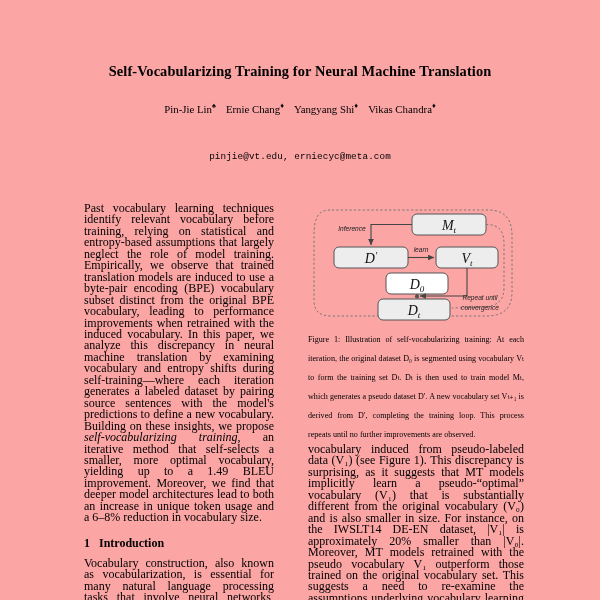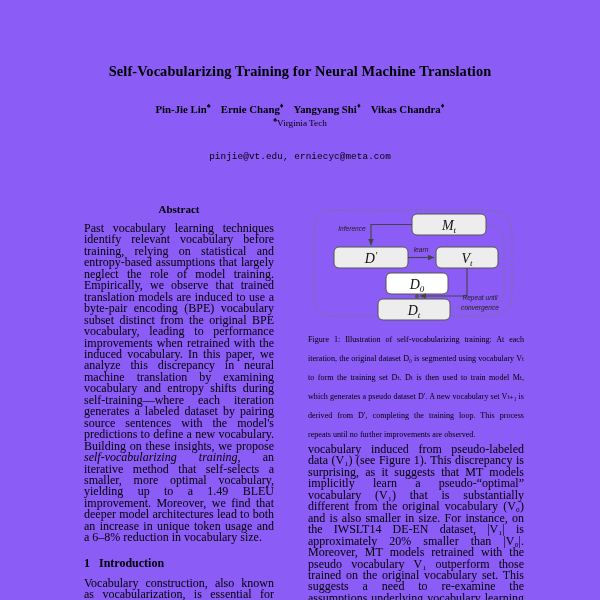--- a/index.html
+++ b/index.html
@@ -14,21 +14,21 @@
     font-family: "Liberation Serif", "DejaVu Serif", serif;
     color: #000000;
     position: relative;
   }
 
   .page {
     position: absolute;
     left: 0; top: 0;
     width: 600px;
     height: 600px;
-    background: #8b5cf6;
+    background: #fca5a5;
   }
 
   
   .title {
     position: absolute;
     left: 0;
     top: 63px;
     width: 600px;
     text-align: center;
     font-size: 14.4px;
@@ -36,21 +36,21 @@
     letter-spacing: 0.1px;
   }
 
   .authors {
     position: absolute;
     left: 0;
     top: 103px;
     width: 600px;
     text-align: center;
     font-size: 10.8px;
-    font-weight: bold;
+    font-weight: normal;
   }
   .authors .au { white-space: nowrap; }
   .authors .au + .au { margin-left: 10px; }
 
   .affil {
     position: absolute;
     left: 0;
     width: 600px;
     text-align: center;
     font-size: 9.2px;
@@ -144,26 +144,24 @@
 <body>
 
 <div class="page">
 
   <div class="title">Self-Vocabularizing Training for Neural Machine Translation</div>
 
   <div class="authors">
     <span class="au"><span>Pin-Jie Lin</span><sup class="mark">♠</sup></span><span class="au"><span>Ernie Chang</span><sup class="mark">♦</sup></span><span class="au"><span>Yangyang Shi</span><sup class="mark">♦</sup></span><span class="au"><span>Vikas Chandra</span><sup class="mark">♦</sup></span>
   </div>
 
-  <div class="affil affil-1"><span class="mark-inline">♠</span><span>Virginia Tech</span></div>
 
   <div class="emails">pinjie@vt.edu, erniecyc@meta.com</div>
 
   <div class="col-left">
-    <div class="section-head">Abstract</div>
     <p class="body"><span>Past vocabulary learning techniques identify relevant vocabulary before training, relying on statistical and entropy-based assumptions that largely neglect the role of model training. Empirically, we observe that trained translation models are induced to use a byte-pair encoding (BPE) vocabulary subset distinct from the original BPE vocabulary, leading to performance improvements when retrained with the induced vocabulary. In this paper, we analyze this discrepancy in neural machine translation by examining vocabulary and entropy shifts during self-training—where each iteration generates a labeled dataset by pairing source sentences with the model's predictions to define a new vocabulary. Building on these insights, we propose </span><span class="it">self-vocabularizing training</span><span>, an iterative method that self-selects a smaller, more optimal vocabulary, yielding up to a 1.49 BLEU improvement. Moreover, we find that deeper model architectures lead to both an increase in unique token usage and a 6–8% reduction in vocabulary size.</span></p>
 
     <div class="section-head-left"><span class="num">1</span><span>Introduction</span></div>
     <p class="body">Vocabulary construction, also known as vocabularization, is essential for many natural language processing tasks that involve neural networks, including neural machine translation (MT), as highlighted in various studies (Mikolov et al., 20</p>
   </div>
 
   <div class="col-right">
 
     <div class="figure">
       <svg width="216" height="128" viewBox="0 0 216 128" xmlns="http://www.w3.org/2000/svg">

